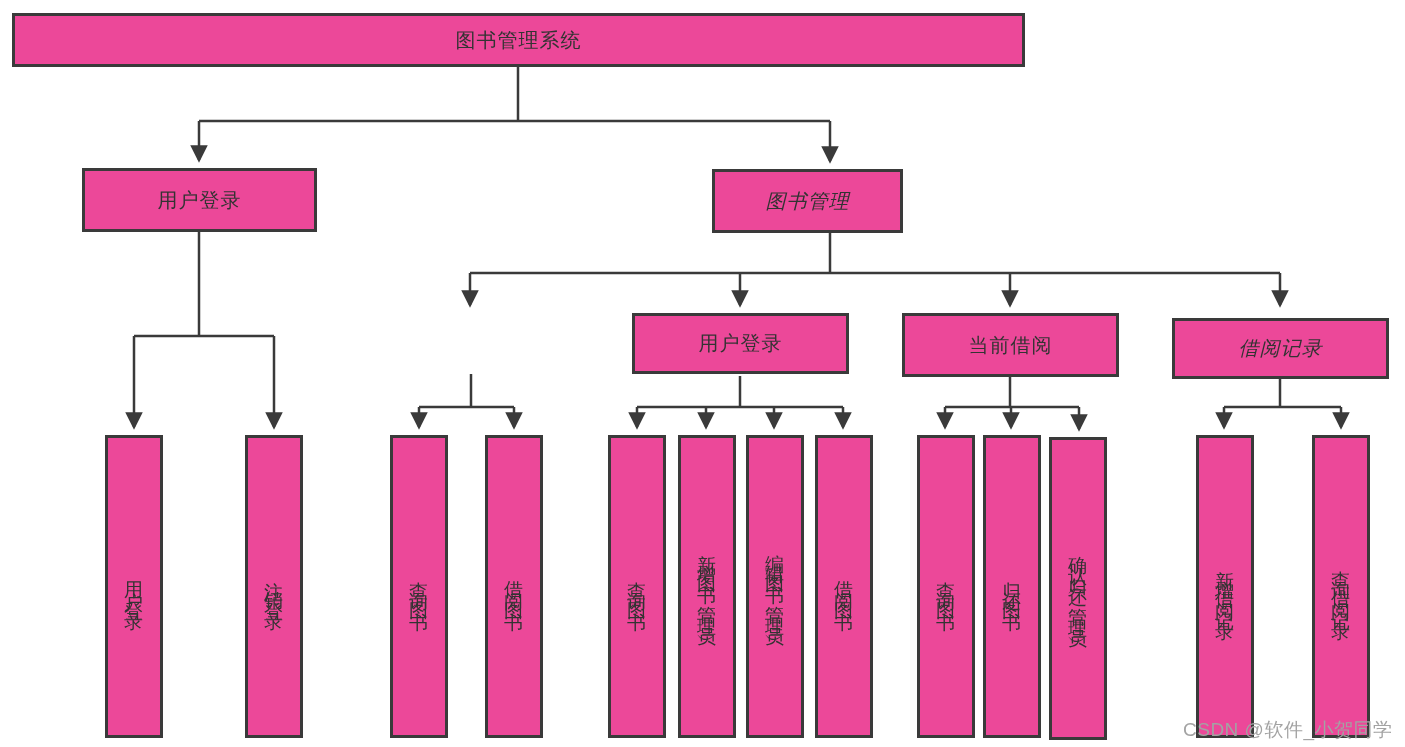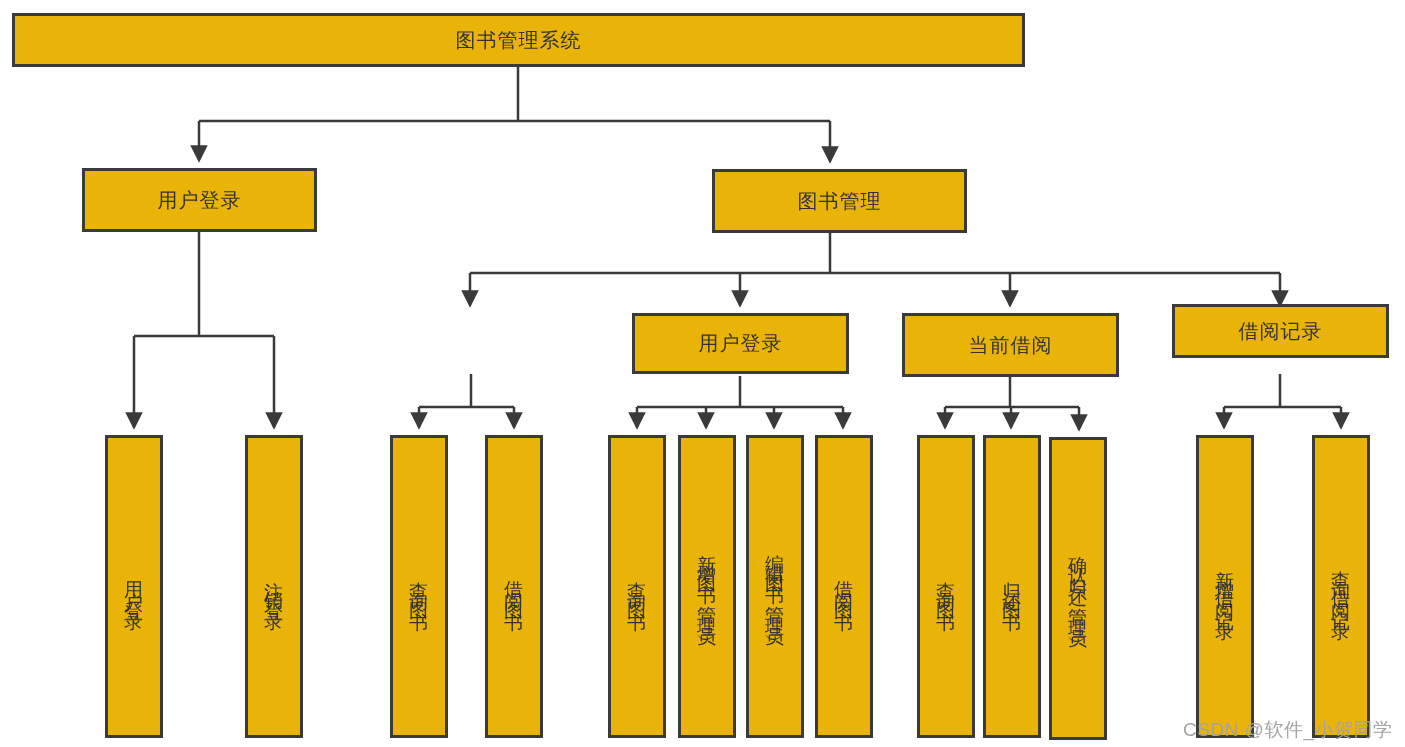--- a/index.html
+++ b/index.html
@@ -1,20 +1,20 @@
 <!DOCTYPE html>
 <html><head>
 <meta charset="utf-8">
 <style>
   html,body{margin:0;padding:0;background:#ffffff;}
   body{width:1405px;height:747px;position:relative;overflow:hidden;
        font-family:"Liberation Sans","DejaVu Sans",sans-serif;color:#333333;}
   .stage{position:absolute;left:0;top:0;width:1405px;height:747px;}
   svg.wires{position:absolute;left:0;top:0;width:1405px;height:747px;pointer-events:none;}
-  .box{position:absolute;background:#eab308;border:3px solid #3a3a3a;box-sizing:border-box;
+  .box{position:absolute;background:#ec4899;border:3px solid #3a3a3a;box-sizing:border-box;
        display:flex;align-items:center;justify-content:center;}
   .h-label{font-size:20px;letter-spacing:1px;white-space:nowrap;}
   .root .h-label{font-size:20px;}
   .v{padding:6px 0;}
   .v-label{writing-mode:vertical-rl;text-orientation:mixed;font-size:19px;
            letter-spacing:0.55em;line-height:1;white-space:nowrap;}
   .watermark{position:absolute;left:1183px;top:717px;width:220px;font-size:19px;
              color:#a3a3a3;white-space:nowrap;letter-spacing:0.5px;}
 </style>
 </head>
@@ -72,31 +72,31 @@
     </g>
   </svg>
 
   <div class="box root" style="left:12px;top:13px;width:1013px;height:54px;">
     <span class="h-label">图书管理系统</span>
   </div>
 
   <div class="box" style="left:82px;top:168px;width:235px;height:64px;">
     <span class="h-label">用户登录</span>
   </div>
-  <div class="box" style="left:712px;top:169px;width:255px;height:64px;">
+  <div class="box" style="left:712px;top:169px;width:191px;height:64px;font-style:italic;">
     <span class="h-label">图书管理</span>
   </div>
 
   <div class="box" style="left:632px;top:313px;width:217px;height:61px;">
     <span class="h-label">用户登录</span>
   </div>
   <div class="box" style="left:902px;top:313px;width:217px;height:64px;">
     <span class="h-label">当前借阅</span>
   </div>
-  <div class="box" style="left:1172px;top:304px;width:217px;height:54px;">
+  <div class="box" style="left:1172px;top:318px;width:217px;height:61px;font-style:italic;">
     <span class="h-label">借阅记录</span>
   </div>
 
   <div class="box v" style="left:105px;top:435px;width:58px;height:303px;">
     <span class="v-label">用户登录</span>
   </div>
   <div class="box v" style="left:245px;top:435px;width:58px;height:303px;">
     <span class="v-label">注销登录</span>
   </div>
 

